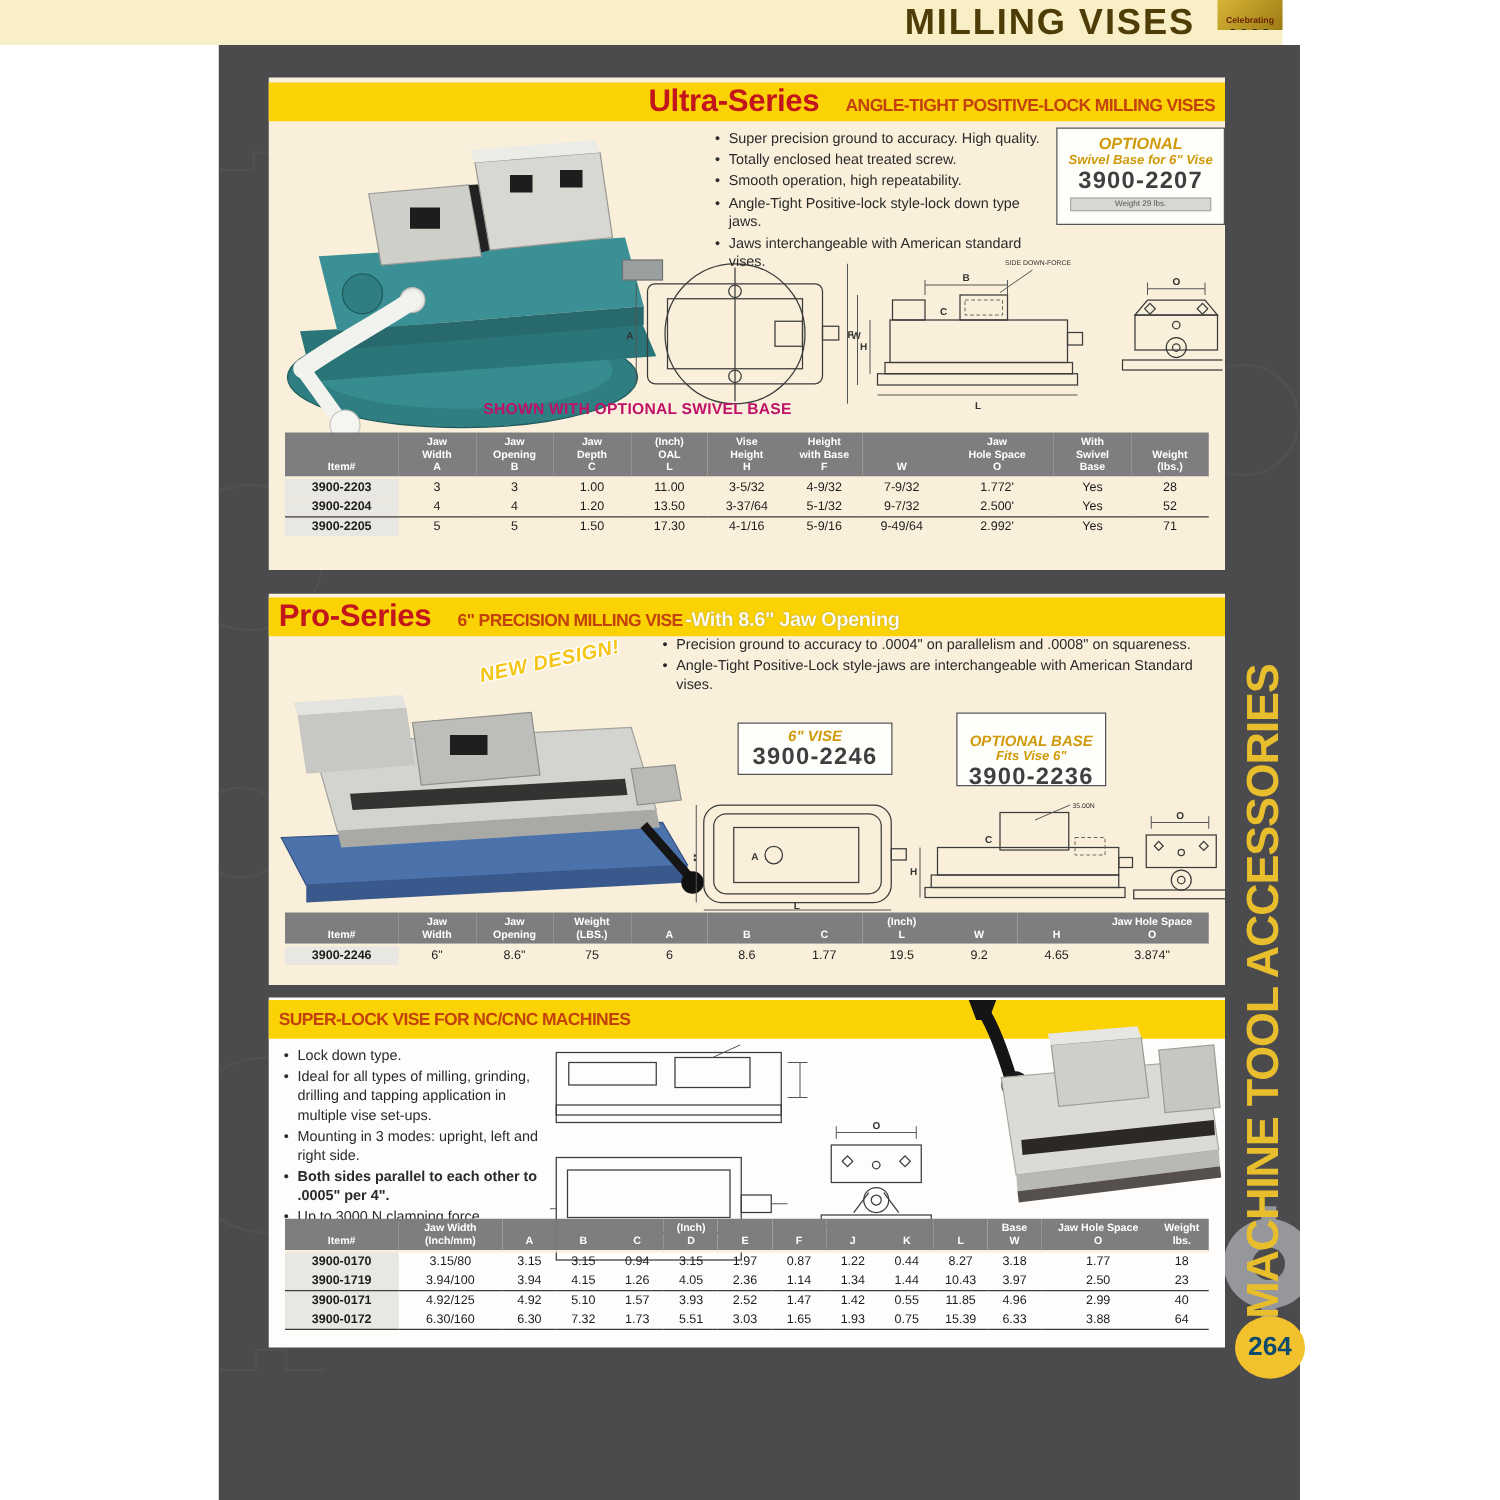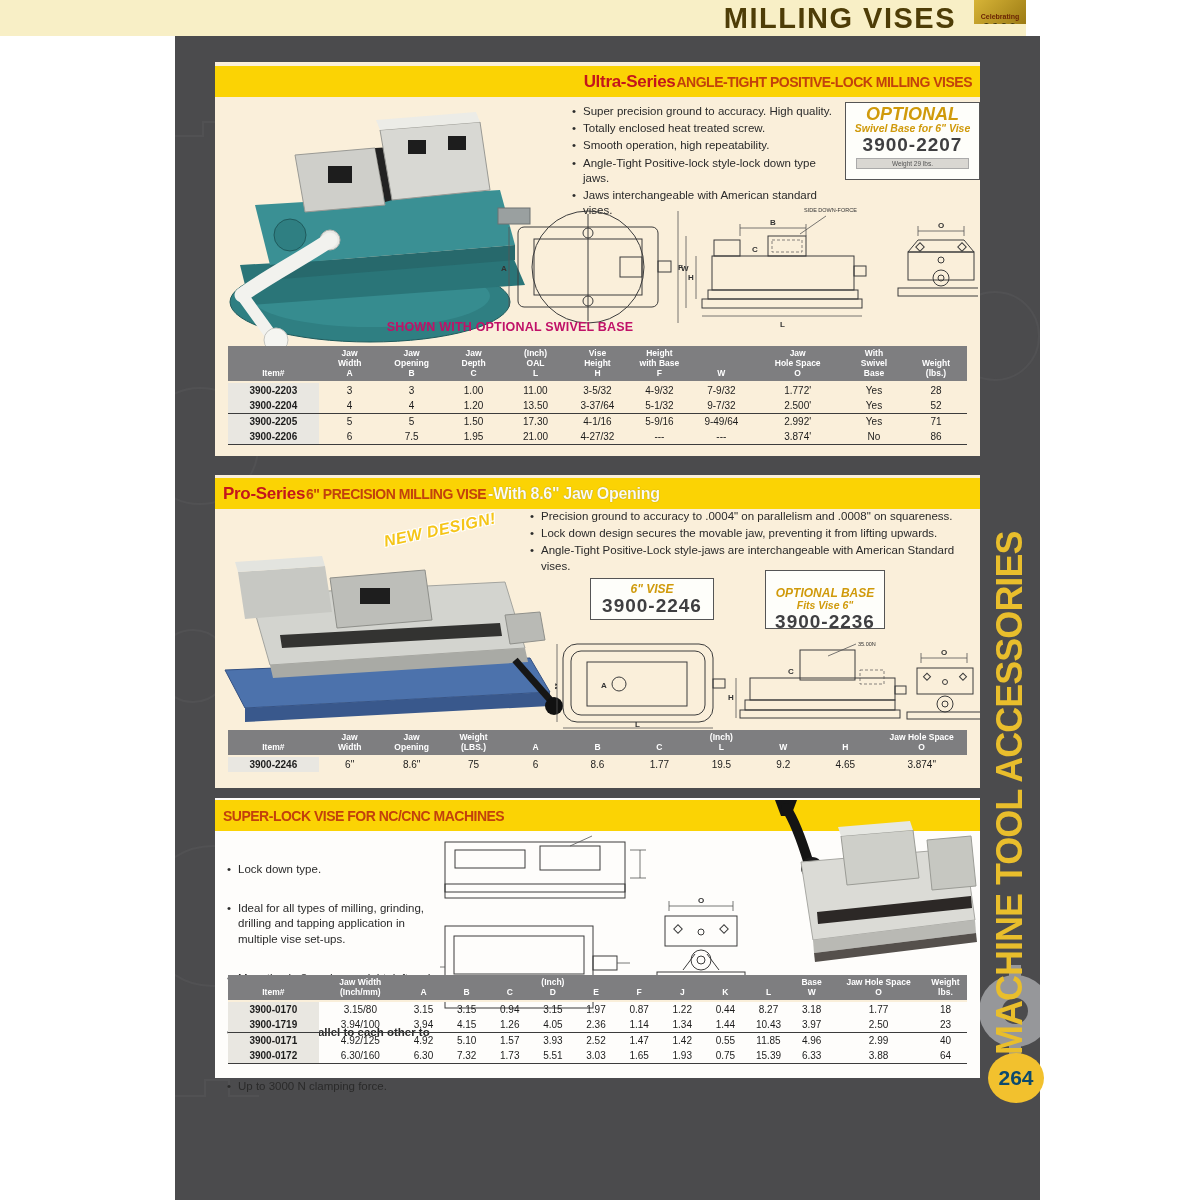--- a/index.html
+++ b/index.html
@@ -27,38 +27,38 @@
   
   .panel{position:absolute;left:215px;width:765px;overflow:visible;}
   .p1{top:62px;height:394px;background:#FAEFDA;}
   .p2{top:475px;height:313px;background:#FAEFDA;}
   .p3{top:798px;height:280px;background:#FEFDFB;}
 
   .band{position:absolute;left:0;right:0;height:31px;background:#FBD304;z-index:2;line-height:31px;white-space:nowrap;}
   .p1 .band{top:4px;text-align:right;padding-right:8px;}
   .p2 .band{top:3px;text-align:left;padding-left:8px;}
   .p3 .band{top:2px;text-align:left;padding-left:8px;z-index:1;}
-  .series{color:#C3161C;font-weight:bold;font-size:17px;letter-spacing:-0.3px;margin-right:1px;}
+  .series{color:#C3161C;font-weight:bold;font-size:25px;letter-spacing:-0.3px;margin-right:21px;}
   .btitle{color:#c2410c;font-weight:bold;font-size:14px;letter-spacing:-0.5px;text-align:center;}
   .bsub{color:#FDFBEF;font-weight:bold;font-size:16px;letter-spacing:-0.3px;text-shadow:0 0 1px #8a7a20;margin-left:2px;}
 
   
   ul.bullets{list-style:none;margin:0;padding:0;position:absolute;z-index:3;}
   ul.bullets li{position:relative;padding-left:11px;font-size:11.5px;line-height:1.32;color:#2a2a2a;margin-bottom:2px;}
   ul.bullets li::before{content:"•";position:absolute;left:0;top:0;}
   ul.bullets li.b{font-weight:bold;}
   .b1{left:357px;top:42px;width:272px;}
   .b2{left:315px;top:34px;width:452px;}
   .b2 li{font-size:11px;margin-bottom:1px;}
   .b3{left:12px;top:40px;width:220px;}
-  .b3 li{font-size:11px;margin-top:24px;}
+  .b3 li{font-size:11px;}
 
   
   .part-box{position:absolute;background:#FEFEFA;border:1.4px solid #555;text-align:center;z-index:3;}
-  .gold-it{color:#D09A0B;font-weight:bold;font-style:italic;font-size:18px;line-height:15px;margin-top:4px;}
+  .gold-it{color:#D09A0B;font-weight:bold;font-style:italic;font-size:13px;line-height:15px;margin-top:4px;}
   .gold-sm{color:#D09A0B;font-weight:bold;font-style:italic;font-size:10.5px;line-height:12px;}
   .pn{color:#3F3F41;font-weight:bold;font-size:19px;letter-spacing:1px;line-height:21px;}
   .wnote{background:#D9D7D2;border:1px solid #aaa;color:#555;font-size:6.5px;line-height:9px;margin:3px 10px 0 10px;}
   .opt1{left:630px;top:40px;width:133px;height:76px;}
   .boxa{left:375px;top:103px;width:122px;height:40px;}
   .boxb{left:550px;top:95px;width:118px;height:57px;}
 
   .caption{position:absolute;left:130px;top:258px;width:330px;text-align:center;color:#C01168;font-weight:bold;font-size:12.5px;letter-spacing:0.2px;z-index:3;}
   .new-design{position:absolute;left:168px;top:46px;transform:rotate(-12deg);color:#F5C518;font-weight:bold;font-style:italic;font-size:16px;letter-spacing:0.5px;text-shadow:1px 1px 0 #fff,-1px -1px 0 #fff,1px -1px 0 #fff,-1px 1px 0 #fff;z-index:4;}
 
@@ -300,33 +300,20 @@
             <td>5</td>
             <td>1.50</td>
             <td>17.30</td>
             <td>4-1/16</td>
             <td>5-9/16</td>
             <td>9-49/64</td>
             <td>2.992'</td>
             <td>Yes</td>
             <td>71</td>
           </tr>
-          <tr>
-            <td>3900-2206</td>
-            <td>6</td>
-            <td>7.5</td>
-            <td>1.95</td>
-            <td>21.00</td>
-            <td>4-27/32</td>
-            <td>---</td>
-            <td>---</td>
-            <td>3.874'</td>
-            <td>No</td>
-            <td>86</td>
-          </tr>
         </tbody>
     </table>
   </section>
 
   <section class="panel p2">
     <div class="band">
       <span class="series">Pro-Series</span><span class="btitle">6" PRECISION MILLING VISE</span><span class="bsub">-With 8.6" Jaw Opening</span>
     </div>
 
     <div class="new-design">NEW DESIGN!</div>
@@ -342,21 +329,20 @@
       <polygon points="28,52 115,46 112,36 25,42" fill="#E3E4DF"></polygon>
       <polygon points="120,58 215,50 222,100 127,108" fill="#BDBEB9" stroke="#8f908b"></polygon>
       <rect x="150" y="68" width="30" height="16" fill="#1e1e1e"></rect>
       <polygon points="295,95 330,92 335,120 300,124" fill="#B9BAB5" stroke="#8f908b"></polygon>
       <line x1="305" y1="140" x2="342" y2="182" stroke="#161616" stroke-width="7"></line>
       <circle cx="344" cy="186" r="9" fill="#111111"></circle>
     </svg>
 
     <ul class="bullets b2">
         <li>Precision ground to accuracy to .0004" on parallelism and .0008" on squareness.</li>
-        <li>Lock down design secures the movable jaw, preventing it from lifting upwards.</li>
         <li>Angle-Tight Positive-Lock style-jaws are interchangeable with American Standard vises.</li>
       </ul>
 
     <div class="part-box boxa">
       <div class="gold-sm" style="margin-top:4px;font-size:12px;">6" VISE</div>
       <div class="pn">3900-2246</div>
     </div>
     <div class="part-box boxb">
       <div class="gold-sm" style="margin-top:16px;font-size:12px;">OPTIONAL BASE</div>
       <div class="gold-sm">Fits Vise 6"</div>

